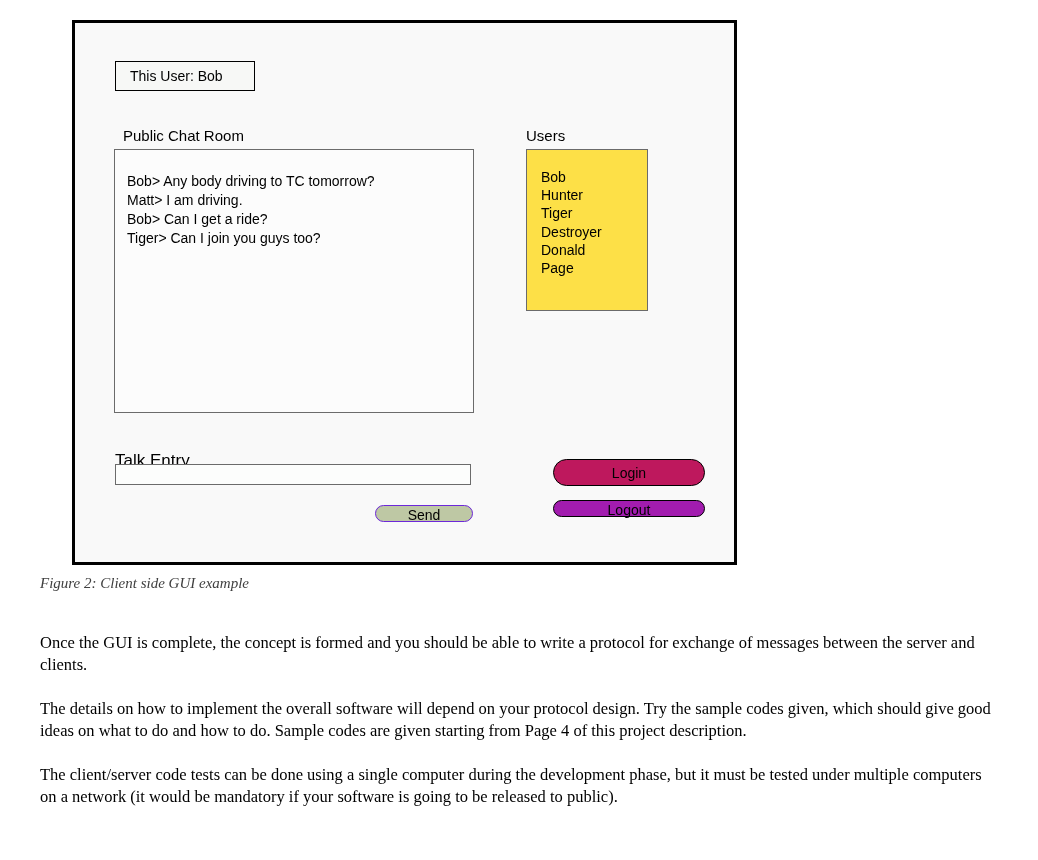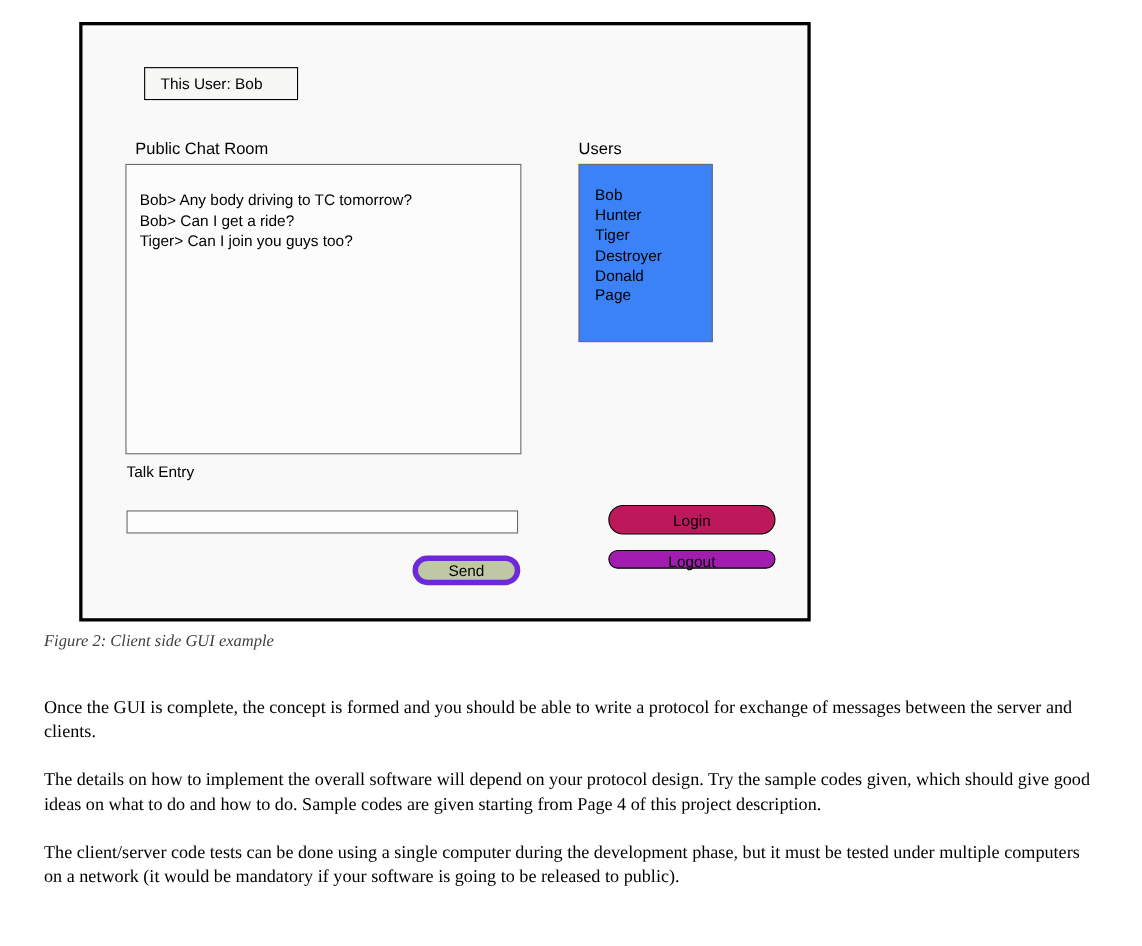--- a/index.html
+++ b/index.html
@@ -17,21 +17,21 @@
     .gui-frame {
       position: relative;
       width: 665px;
       height: 545px;
       margin-left: 72px;
       border: 3px solid #000;
       background: #f9f9f9;
     }
     .this-user-box {
       position: absolute;
-      left: 56px;
+      left: 40px;
       top: 38px;
       width: 140px;
       height: 30px;
       border: 1.5px solid #000;
       background: #f7f8f6;
       font-size: 14px;
       display: flex;
       align-items: center;
       padding-left: 14px;
     }
@@ -61,52 +61,52 @@
       line-height: 1.35;
       overflow: hidden;
     }
     .users-box {
       position: absolute;
       left: 451px;
       top: 126px;
       width: 122px;
       height: 162px;
       border: 1px solid #6b6b6b;
-      background: #3b82f6;
+      background: #fde047;
       font-size: 14px;
       padding: 18px 10px 10px 14px;
       line-height: 1.3;
     }
     .talk-label {
       position: absolute;
       left: 40px;
-      top: 398px;
-      font-size: 14px;
+      top: 428px;
+      font-size: 17px;
     }
     .talk-input {
       position: absolute;
       left: 40px;
       top: 441px;
       width: 356px;
       height: 21px;
       border: 1px solid #6b6b6b;
       background: #fcfdfc;
       font-size: 14px;
       padding: 0 6px;
       outline: none;
     }
     .send-button {
       position: absolute;
       left: 300px;
       top: 482px;
       width: 98px;
-      height: 27px;
+      height: 17px;
       border-radius: 14px;
       background: #bec8a4;
-      border: 5px solid #6d28d9;
+      border: 1px solid #6d28d9;
       font-size: 14px;
       cursor: pointer;
     }
     .login-button {
       position: absolute;
       left: 478px;
       top: 436px;
       width: 152px;
       height: 27px;
       border-radius: 14px;
@@ -154,20 +154,21 @@
 
     <div class="this-user-box">
       <span>This User: Bob</span>
     </div>
 
     <div class="chat-label">Public Chat Room</div>
     <div class="users-label">Users</div>
 
     <div class="chat-box">
       <div class="chat-line">Bob&gt; Any body driving to TC tomorrow?</div>
+      <div class="chat-line">Matt&gt; I am driving.</div>
       <div class="chat-line">Bob&gt; Can I get a ride?</div>
       <div class="chat-line">Tiger&gt; Can I join you guys too?</div>
     </div>
 
     <div class="users-box">
       <div class="user-item">Bob</div>
       <div class="user-item">Hunter</div>
       <div class="user-item">Tiger</div>
       <div class="user-item">Destroyer</div>
       <div class="user-item">Donald</div>

